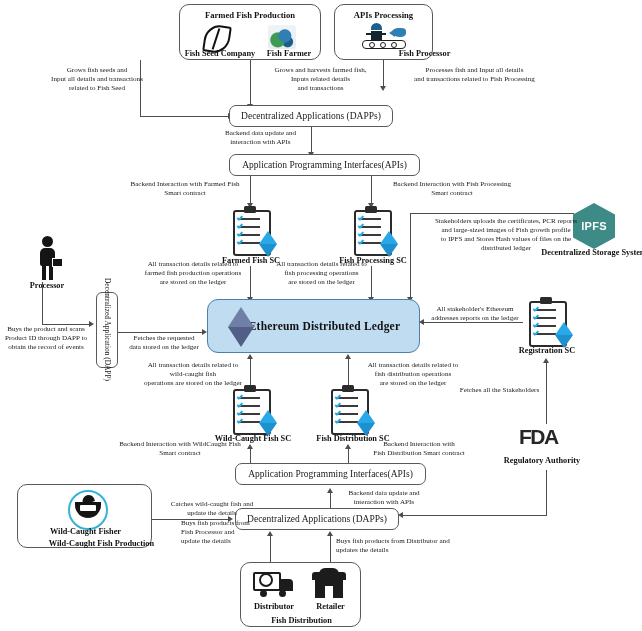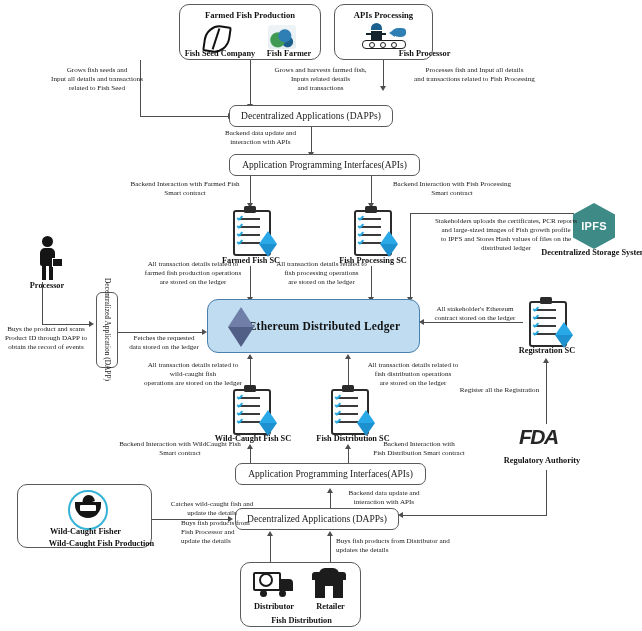--- a/index.html
+++ b/index.html
@@ -52,21 +52,21 @@
              font-family:"Liberation Sans",sans-serif;font-weight:bold;font-size:11px;letter-spacing:.3px;}
 
   .person{position:absolute;width:34px;height:44px;}
   .person .head{position:absolute;left:11px;top:0;width:11px;height:11px;border-radius:50%;background:#151515;}
   .person .body{position:absolute;left:9px;top:12px;width:15px;height:18px;background:#151515;border-radius:5px 5px 2px 2px;}
   .person .lleg{position:absolute;left:11px;top:29px;width:4px;height:15px;background:#151515;}
   .person .rleg{position:absolute;left:18px;top:29px;width:4px;height:15px;background:#151515;}
   .person .bag{position:absolute;left:21px;top:22px;width:9px;height:7px;background:#151515;border:1px solid #fff;}
 
   .fda{position:absolute;font-family:"Liberation Sans",sans-serif;font-weight:bold;font-size:21px;
-       color:#262626;letter-spacing:-1.5px;font-style:italic;}
+       color:#262626;letter-spacing:-1.5px;}
 
   .seedicon{position:absolute;width:26px;height:28px;}
   .seedicon .leaf{position:absolute;inset:0;border:2.6px solid #111;border-radius:60% 8% 60% 8%;transform:rotate(8deg);}
   .seedicon .stem{position:absolute;left:11px;top:3px;width:2.4px;height:22px;background:#111;transform:rotate(18deg);}
 
   .farmericon{position:absolute;width:28px;height:24px;background:
       radial-gradient(circle at 60% 45%,#2f7fb5 0 6px,transparent 7px),
       radial-gradient(circle at 35% 62%,#3f9a53 0 7px,transparent 8px),
       radial-gradient(circle at 70% 70%,#1c5f8c 0 5px,transparent 6px),
       linear-gradient(#eef3f6,#e7eef2);border-radius:3px;}
@@ -251,21 +251,21 @@
       <div class="chk" style="top:35px;"></div>
     <div class="ethwrap">
         <div class="eth"></div>
         <div class="eth2"></div>
       </div>
   </div>
   <div class="title" style="left:500px;top:346px;width:94px;">Registration SC</div>
   <div class="hline" style="left:424px;top:322px;width:99px;"></div>
   <div class="arrow al" style="left:419px;top:319px;"></div>
   <div class="cap" style="left:425px;top:305px;width:100px;white-space:pre-line;">All stakeholder's Ethereum
-contract stored on the ledger</div>
+addresses reports on the ledger</div>
 
   <div class="person" style="left:31px;top:236px;">
     <div class="head"></div>
       <div class="body"></div>
       <div class="lleg"></div>
       <div class="rleg"></div>
       <div class="bag"></div>
   </div>
   <div class="title" style="left:12px;top:281px;width:70px;">Processor</div>
   <div class="cap" style="left:0px;top:325px;width:92px;white-space:pre-line;">Buys the product and scans
@@ -387,19 +387,19 @@
   <div class="cap l" style="left:181px;top:519px;width:90px;white-space:pre-line;">Buys fish products from
 Fish Processor and
 update the details</div>
   <div class="cap l" style="left:336px;top:537px;width:140px;white-space:pre-line;">Buys fish products from Distributor and
 updates the details</div>
 
   <div class="fda" style="left:519px;top:425px;">FDA</div>
   <div class="title" style="left:477px;top:456px;width:130px;">Regulatory Authority</div>
   <div class="vline" style="left:546px;top:362px;height:62px;"></div>
   <div class="arrow au" style="left:543px;top:358px;"></div>
-  <div class="cap" style="left:452px;top:386px;width:95px;white-space:pre-line;">Register all the Registration</div>
+  <div class="cap" style="left:452px;top:386px;width:95px;white-space:pre-line;">Fetches all the Stakeholders</div>
 
   <div class="vline" style="left:546px;top:470px;height:45px;"></div>
   <div class="hline" style="left:403px;top:515px;width:144px;"></div>
   <div class="arrow al" style="left:398px;top:512px;"></div>
 
 </div>
 
 </body></html>

